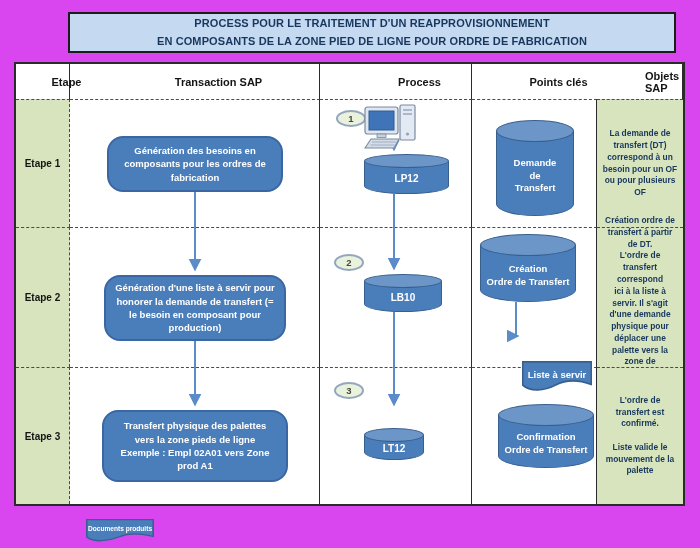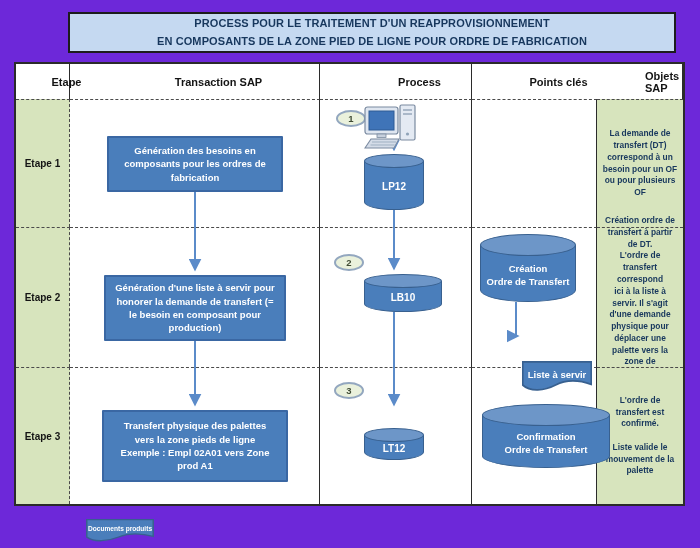--- a/index.html
+++ b/index.html
@@ -1,16 +1,16 @@
 <!DOCTYPE html>
 <html><head>
 <meta charset="utf-8">
 <style>
   html,body{margin:0;padding:0;background:#fff;}
-  .page{position:relative;width:700px;height:548px;background:#6d28d9;overflow:hidden;
+  .page{position:relative;width:700px;height:548px;background:#d946ef;overflow:hidden;
         font-family:"Liberation Sans",sans-serif;}
 
   
   .title-box{position:absolute;left:68px;top:12px;width:608px;height:41px;
     background:#c5d9f1;border:2px solid #1c1c1c;box-sizing:border-box;
     display:flex;flex-direction:column;justify-content:center;text-align:center;
     font-weight:bold;font-size:11px;line-height:1.62;color:#17375d;letter-spacing:.1px;}
 
   
   .ptable{position:absolute;left:14px;top:62px;width:671px;height:444px;
@@ -27,21 +27,21 @@
   .etape-lbl{display:flex;align-items:center;justify-content:center;
        font-weight:bold;font-size:10px;color:#141414;}
   .points{display:flex;align-items:center;justify-content:center;text-align:center;
        padding:18px 5px;font-weight:bold;color:#17375d;font-size:8.4px;line-height:1.4;
        white-space:pre-line;}
 
   
   .overlay{position:absolute;left:0;top:0;width:667px;height:440px;pointer-events:none;}
 
   
-  .pbox{position:absolute;background:#4a7ebb;border:2px solid #3a67a3;border-radius:1px;
+  .pbox{position:absolute;background:#4a7ebb;border:2px solid #3a67a3;border-radius:16px;
     color:#fff;font-weight:bold;font-size:9.5px;line-height:1.4;text-align:center;
     display:flex;align-items:center;justify-content:center;padding:20px 9px;
     box-sizing:border-box;white-space:pre-line;}
 
   
   .badge{position:absolute;width:30px;height:17px;border-radius:50%;
     background:#eaf1dc;border:2px solid #93a7bf;box-sizing:border-box;
     display:flex;align-items:center;justify-content:center;
     font-weight:bold;font-size:9.5px;color:#3e4a33;}
 
@@ -138,43 +138,50 @@
       <rect x="39" y="9" width="9" height="2" fill="#aab8c9"></rect>
       <circle cx="43.5" cy="30" r="1.6" fill="#8fa3b8"></circle>
       <rect x="1" y="3" width="33" height="27" rx="2.5" fill="#dfe6f0" stroke="#7a8aa0" stroke-width="1.2"></rect>
       <rect x="5" y="7" width="25" height="19" fill="#3f74b8" stroke="#2f5b94" stroke-width="1"></rect>
       <rect x="13" y="30" width="9" height="3.5" fill="#c7d0dd" stroke="#7a8aa0" stroke-width="0.8"></rect>
       <polygon points="7,35 35,35 30,44 1,44" fill="#d4dce8" stroke="#7a8aa0" stroke-width="1.1"></polygon>
       <line x1="8" y1="38" x2="32" y2="38" stroke="#9fb0c2" stroke-width="1"></line>
       <line x1="6.5" y1="41" x2="30.5" y2="41" stroke="#9fb0c2" stroke-width="1"></line>
     </svg>
 
-    <div class="cyl cyl-sm" style="left:348px;top:90px;width:60px;height:56px;">
+    <div class="cyl cyl-sm" style="left:348px;top:90px;width:60px;height:40px;padding-left:25px;">
       <div class="cbody"></div>
       <div class="ctop"></div>
       <div class="clabel">LP12</div>
     </div>
     <div class="cyl cyl-sm" style="left:348px;top:210px;width:78px;height:38px;">
       <div class="cbody"></div>
       <div class="ctop"></div>
       <div class="clabel">LB10</div>
     </div>
     <div class="cyl cyl-sm" style="left:348px;top:364px;width:60px;height:32px;">
       <div class="cbody"></div>
       <div class="ctop"></div>
       <div class="clabel">LT12</div>
     </div>
 
+    <div class="cyl cyl-lg" style="left:480px;top:56px;width:78px;height:96px;">
+      <div class="cbody"></div>
+      <div class="ctop"></div>
+      <div class="clabel">Demande
+de
+Transfert</div>
+    </div>
     <div class="cyl cyl-lg" style="left:464px;top:170px;width:96px;height:68px;">
       <div class="cbody"></div>
       <div class="ctop"></div>
       <div class="clabel">Création
 Ordre de Transfert</div>
     </div>
-    <div class="cyl cyl-lg" style="left:466px;top:340px;width:96px;height:64px;padding-left:32px;">
+    <div class="cyl cyl-lg" style="left:482px;top:340px;width:96px;height:64px;">
       <div class="cbody"></div>
       <div class="ctop"></div>
       <div class="clabel">Confirmation
 Ordre de Transfert</div>
     </div>
 
     <div class="doc doc-lg" style="left:506px;top:261px;width:70px;height:32px;margin-top:36px;">
       <svg viewBox="0 0 100 44" preserveAspectRatio="none">
         <path d="M1,1 H99 V32 C78,25 60,27 48,33 C32,41 12,43 1,33 Z" fill="#4a7ebb" stroke="#38608f" stroke-width="2.5"></path>
       </svg>

